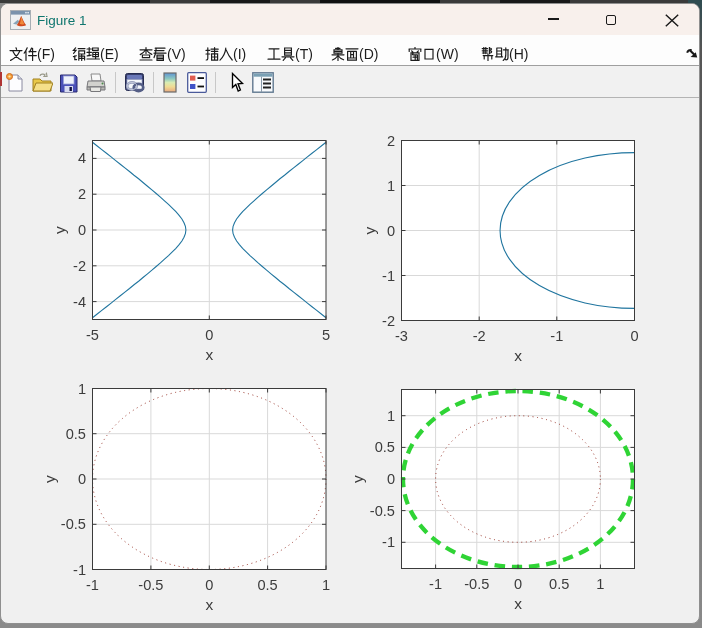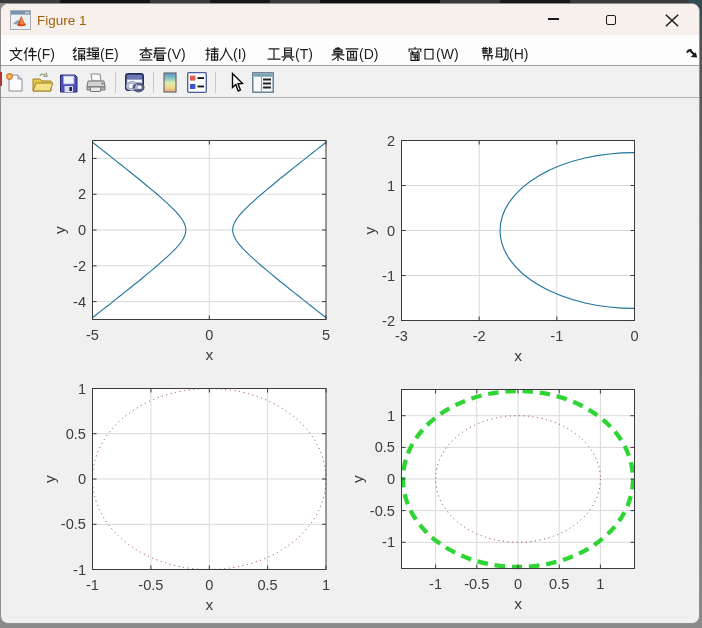--- a/index.html
+++ b/index.html
@@ -20,21 +20,21 @@
   <div style="position:absolute;left:0;top:0;width:100%;height:31px;background:#f8f0ec"></div>
   <svg style="position:absolute;left:9px;top:6px" width="21" height="20" viewBox="0 0 21 20">
 <rect x="0.5" y="0.5" width="20" height="19" fill="#eef0f2" stroke="#a8aeb4"></rect>
 <rect x="1" y="1" width="19" height="3.6" fill="#7a92ac"></rect>
 <rect x="15.2" y="1.9" width="1.5" height="1.5" fill="#e8eef4"></rect>
       <rect x="17.4" y="1.9" width="1.5" height="1.5" fill="#e8eef4"></rect>
 <path d="M3 13.8 L7.8 9.8 L9.6 11.8 L6.4 14.6 Z" fill="#8aa4b8"></path>
 <path d="M6.6 14.9 C8.8 13.6 9.8 8.6 11.2 5.8 C12.5 8.8 13.8 12.4 16.2 15.3 C12.8 16.9 8.8 16.6 6.6 14.9 Z" fill="#cf4a1e"></path>
 <path d="M9.8 13.8 C10.6 11.6 10.9 9.2 11.2 6.4 C12 8.8 13 11.6 14.2 13.9 C12.7 14.8 11 14.5 9.8 13.8 Z" fill="#f08a3c"></path>
 </svg>
-  <div style="position:absolute;left:36px;top:0;height:33px;line-height:33px;font-size:13.5px;color:#a16207">Figure 1</div>
+  <div style="position:absolute;left:36px;top:0;height:33px;line-height:33px;font-size:13.5px;color:#0f766e">Figure 1</div>
   <div style="position:absolute;left:547px;top:14.3px;width:11px;height:1.7px;background:#1a1a1a"></div>
   <div style="position:absolute;left:604.5px;top:10.5px;width:10.8px;height:10.6px;border:1.35px solid #1a1a1a;border-radius:2px"></div>
   <svg style="position:absolute;left:663.5px;top:10px" width="14" height="13" viewBox="0 0 14 13">
     <path d="M0.8 0.8 L13.2 12.2 M13.2 0.8 L0.8 12.2" stroke="#1a1a1a" stroke-width="1.45"></path>
     </svg>
 
   <div style="position:absolute;left:0;top:31px;width:100%;height:31px;background:#fdfdfd;border-bottom:1px solid #9f9f9f"></div>
 
   <div style="position:absolute;left:0;top:62px;width:100%;height:32px;background:#f1f1f1;border-bottom:1px solid #b4b4b4"></div>
 </div>

